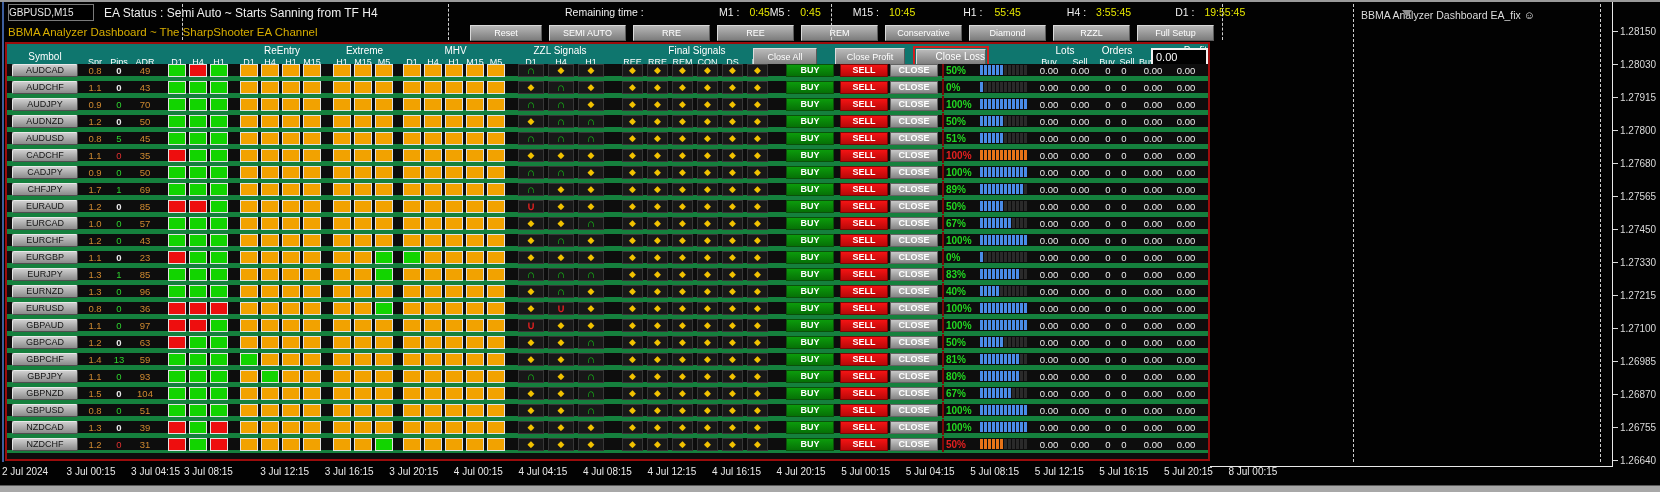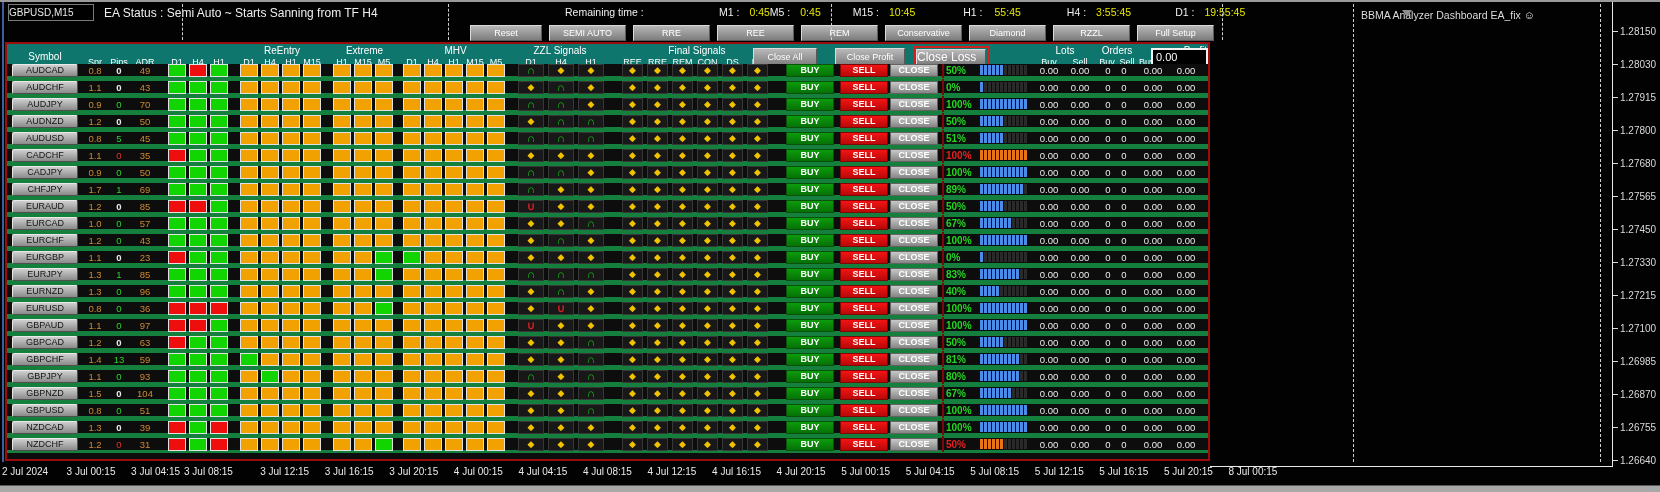--- a/index.html
+++ b/index.html
@@ -29,21 +29,21 @@
   #marker{left:1402px;top:10px;width:0;height:0;border-left:5px solid transparent;
     border-right:5px solid transparent;border-top:7px solid #8d8d8d;}
   
   #panel{left:5px;top:42px;width:1205px;height:419px;border:2px solid #9c0c0c;background:#0d0d0d;}
   #red-header{position:relative;width:100%;height:20px;background:#0f766e;color:#fff;}
   #red-header .hl{position:absolute;font-size:10px;text-align:center;white-space:nowrap;}
   #red-header .sub{position:absolute;top:13px;font-size:9px;text-align:center;white-space:nowrap;}
   .hbtn{position:absolute;top:4px;height:18px;color:#fff;font-size:9px;line-height:16px;text-align:center;
     background:linear-gradient(#b9b9b9,#7e7e7e);border:1px solid;border-color:#dcdcdc #585858 #585858 #dcdcdc;}
   #close-loss-wrap{position:absolute;left:906px;top:2px;width:76px;height:22px;border:2px solid #d02020;padding:1px;}
-  #close-loss-wrap .hbtn2{width:100%;height:100%;color:#fff;font-size:12px;line-height:14px;text-align:left;
+  #close-loss-wrap .hbtn2{width:100%;height:100%;color:#fff;font-size:10px;line-height:14px;text-align:right;
     background:linear-gradient(#b9b9b9,#7e7e7e);border:1px solid;border-color:#dcdcdc #585858 #585858 #dcdcdc;}
   #profit-input{position:absolute;left:1144px;top:4px;width:57px;height:18px;background:#000;color:#fff;
     border:2px solid #f2f2f2;font-size:11px;padding:0 3px;}
   #tbody{position:relative;width:100%;height:389px;overflow:hidden;background:#0d0d0d;}
   
   .row{display:flex;align-items:center;height:17px;border-bottom:5px solid #15803d;}
   .csym{margin-left:5px;width:66px;height:13px;background:linear-gradient(#cfcfcf,#8a8a8a);
     border:1px solid;border-color:#e9e9e9 #4f4f4f #4f4f4f #e9e9e9;border-radius:2px;
     color:#141414;font-size:9px;line-height:11px;text-align:center;}
   .cspr{margin-left:4px;width:26px;}
@@ -108,20 +108,21 @@
       <div class="rtl" style="margin-left: 46px;">H4 :</div>
       <div class="rtv" style="margin-left: 10px;">3:55:45</div>
       <div class="rtl" style="margin-left: 44px;">D1 :</div>
       <div class="rtv" style="margin-left: 10px;">19:55:45</div>
     </div>
   <div class="abs" id="chart-title">
     <span>BBMA Analyzer Dashboard EA_fix</span>
     <span class="face">☺</span>
   </div>
 
+  <div class="abs" id="bbma-title">BBMA Analyzer Dashboard ~ The SharpShooter EA Channel</div>
   <div class="abs" id="toolbar">
       <div class="tbtn narrow">Reset</div>
       <div class="tbtn wide">SEMI AUTO</div>
       <div class="tbtn wide">RRE</div>
       <div class="tbtn wide">REE</div>
       <div class="tbtn wide">REM</div>
       <div class="tbtn wide">Conservative</div>
       <div class="tbtn wide">Diamond</div>
       <div class="tbtn wide">RZZL</div>
       <div class="tbtn wide">Full Setup</div>

